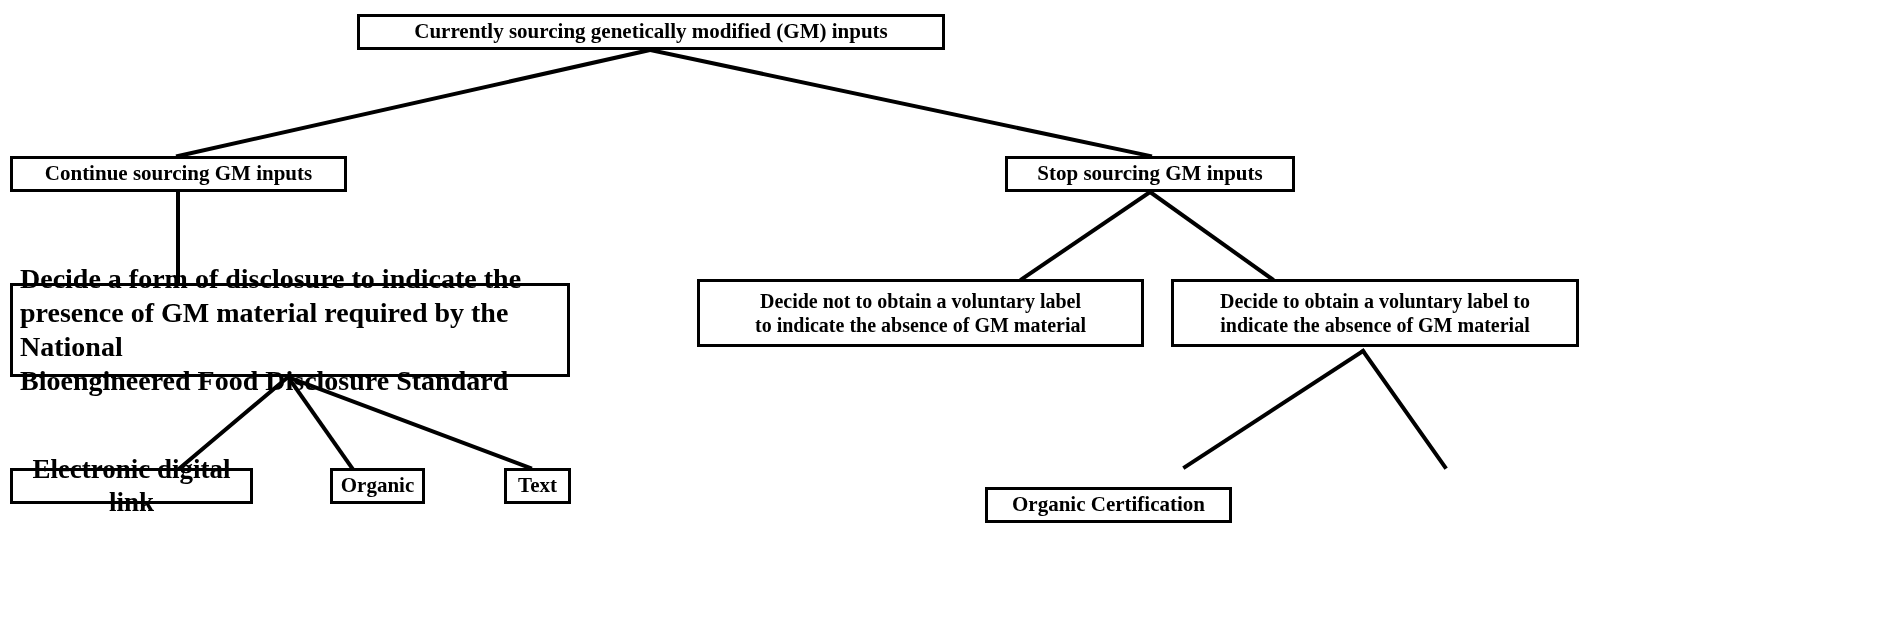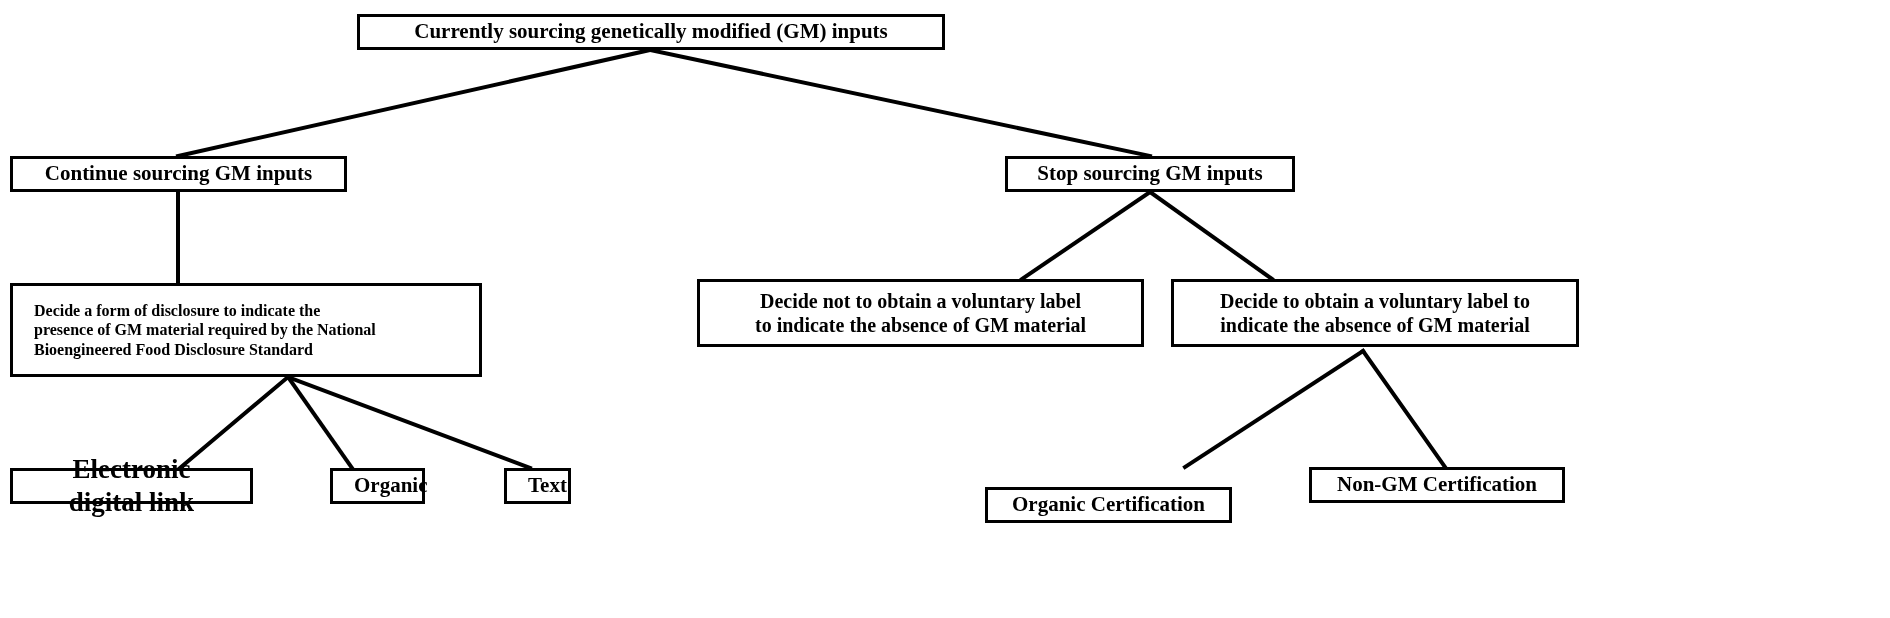--- a/index.html
+++ b/index.html
@@ -30,21 +30,21 @@
     border: 3px solid #000000;
     display: flex;
     align-items: center;
     z-index: 2;
   }
   .node-label {
     font-weight: bold;
     color: #000000;
     line-height: 1.22;
     width: 100%;
-    padding: 0 21px;
+    padding: 0 7px;
     white-space: pre-line;
   }
   .align-center .node-label { text-align: center; }
   .align-left   .node-label { text-align: left; }
 </style>
 </head>
 <body>
 
 <div id="diagram-root">
 
@@ -78,21 +78,21 @@
   </div>
 
   <div class="node-box align-center" style="left:10px; top:156px; width:337px; height:36px; font-size:21px;">
     <span class="node-label">Continue sourcing GM inputs</span>
   </div>
 
   <div class="node-box align-center" style="left:1005px; top:156px; width:290px; height:36px; font-size:21px;">
     <span class="node-label">Stop sourcing GM inputs</span>
   </div>
 
-  <div class="node-box align-left" style="left:10px; top:283px; width:472px; height:94px; font-size:16px;">
+  <div class="node-box align-left" style="left:10px; top:283px; width:560px; height:94px; font-size:28px;">
     <span class="node-label">Decide a form of disclosure to indicate the
 presence of GM material required by the National
 Bioengineered Food Disclosure Standard</span>
   </div>
 
   <div class="node-box align-center" style="left:697px; top:279px; width:447px; height:68px; font-size:20px;">
     <span class="node-label">Decide not to obtain a voluntary label
 to indicate the absence of GM material</span>
   </div>
 
@@ -110,17 +110,14 @@
   </div>
 
   <div class="node-box align-center" style="left:504px; top:468px; width:67px; height:36px; font-size:21px;">
     <span class="node-label">Text</span>
   </div>
 
   <div class="node-box align-center" style="left:985px; top:467px; width:247px; height:36px; font-size:21px;margin-top:20px;">
     <span class="node-label">Organic Certification</span>
   </div>
 
-  <div class="node-box align-center" style="left:1309px; top:467px; width:256px; height:36px; font-size:21px;">
-    <span class="node-label">Non-GM Certification</span>
-  </div>
 
 </div>
 
 </body></html>

